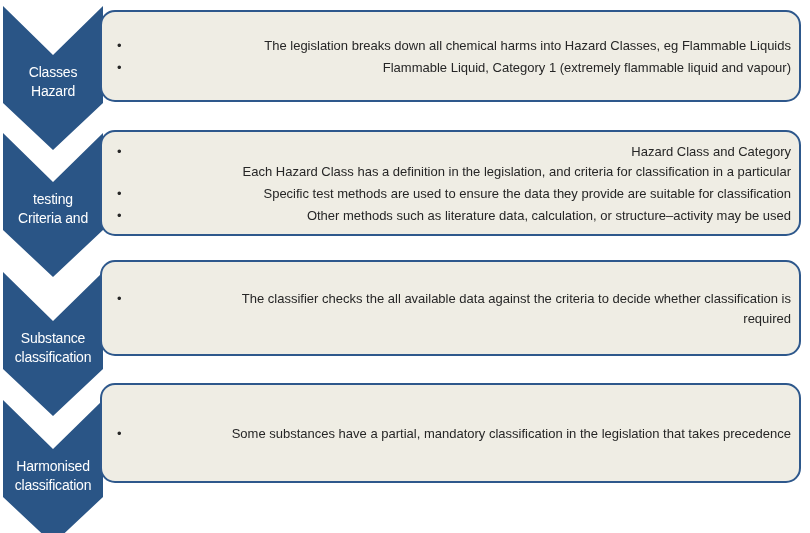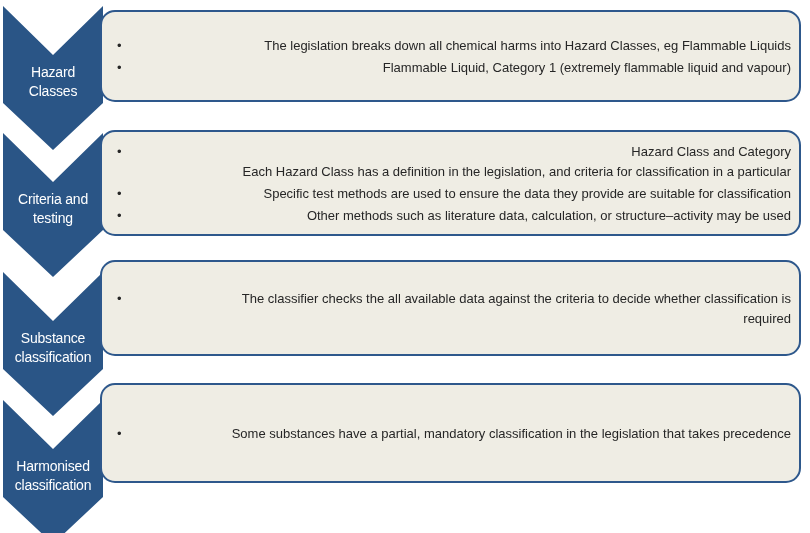--- a/index.html
+++ b/index.html
@@ -76,22 +76,22 @@
 </head>
 <body>
 
 <div id="stage">
 
   <div class="chevron" style="top:6px">
     <svg viewBox="0 0 100 144" preserveAspectRatio="none">
       <polygon points="0,0 50,49 100,0 100,97 50,144 0,97"></polygon>
     </svg>
     <div class="chev-label">
+      <div>Classes</div>
       <div>Hazard</div>
-      <div>Classes</div>
     </div>
   </div>
   <div class="box" style="top:10px;height:88px">
     <div class="box-inner">
       <div class="bullet">
         <span class="dot">•</span>
         <div class="btext">
           <div class="line">The legislation breaks down all chemical harms into Hazard Classes, eg Flammable Liquids</div>
         </div>
       </div>
@@ -102,22 +102,22 @@
         </div>
       </div>
     </div>
   </div>
 
   <div class="chevron" style="top:133px">
     <svg viewBox="0 0 100 144" preserveAspectRatio="none">
       <polygon points="0,0 50,49 100,0 100,97 50,144 0,97"></polygon>
     </svg>
     <div class="chev-label">
+      <div>testing</div>
       <div>Criteria and</div>
-      <div>testing</div>
     </div>
   </div>
   <div class="box" style="top:130px;height:102px">
     <div class="box-inner">
       <div class="bullet">
         <span class="dot">•</span>
         <div class="btext">
           <div class="line">Hazard Class and Category</div>
           <div class="line">Each Hazard Class has a definition in the legislation, and criteria for classification in a particular</div>
         </div>

